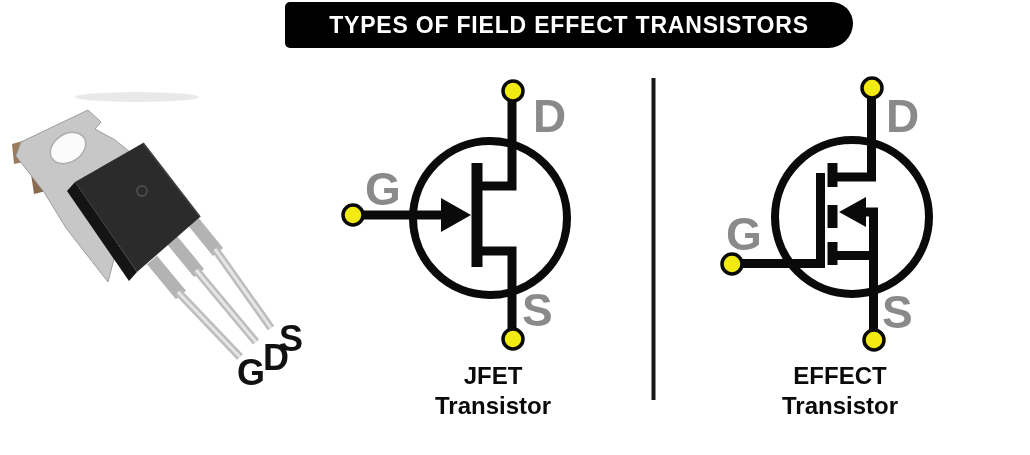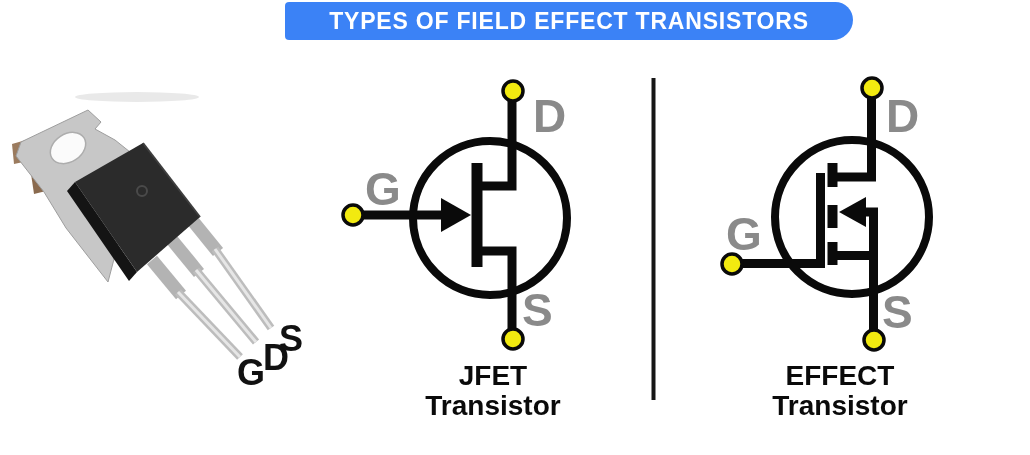--- a/index.html
+++ b/index.html
@@ -1,24 +1,24 @@
 <!DOCTYPE html>
 <html><head>
 <meta charset="utf-8">
 <style>
   html,body{margin:0;padding:0;background:#ffffff;}
   body{width:1030px;height:455px;position:relative;overflow:hidden;
        font-family:"Liberation Sans","DejaVu Sans",sans-serif;}
-  .banner{position:absolute;left:285px;top:2px;width:568px;height:38px;
-          background:#3b82f6;border-radius:6px 26px 30px 6px;
+  .banner{position:absolute;left:285px;top:2px;width:568px;height:46px;
+          background:#000000;border-radius:6px 26px 30px 6px;
           display:flex;align-items:center;justify-content:center;}
   .banner span{color:#ffffff;font-weight:bold;font-size:23px;letter-spacing:.8px;white-space:nowrap;}
   .diagram-svg{position:absolute;left:0;top:0;width:1030px;height:455px;}
   .caption{position:absolute;top:361px;width:240px;text-align:center;
-           font-weight:bold;font-size:28px;line-height:30px;color:#0a0a0a;}
+           font-weight:bold;font-size:24px;line-height:30px;color:#0a0a0a;}
   .caption-jfet{left:373px;}
   .caption-mosfet{left:720px;}
   .caption span{display:block;}
 </style>
 </head>
 <body>
 
 <div class="banner">
   <span>TYPES OF FIELD EFFECT TRANSISTORS</span>
 </div>

